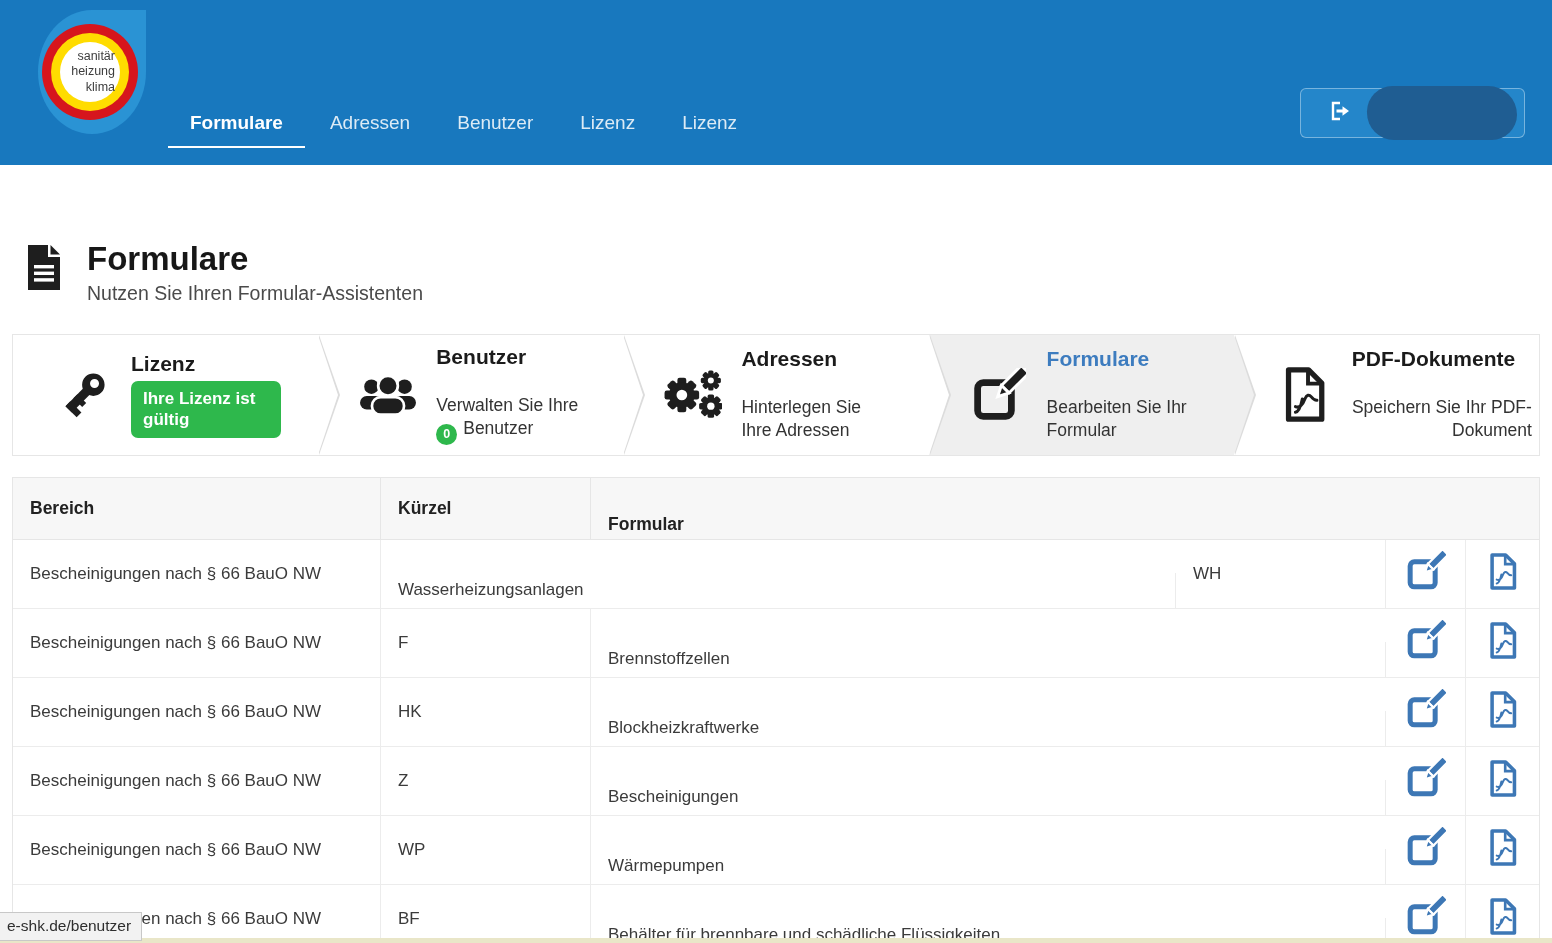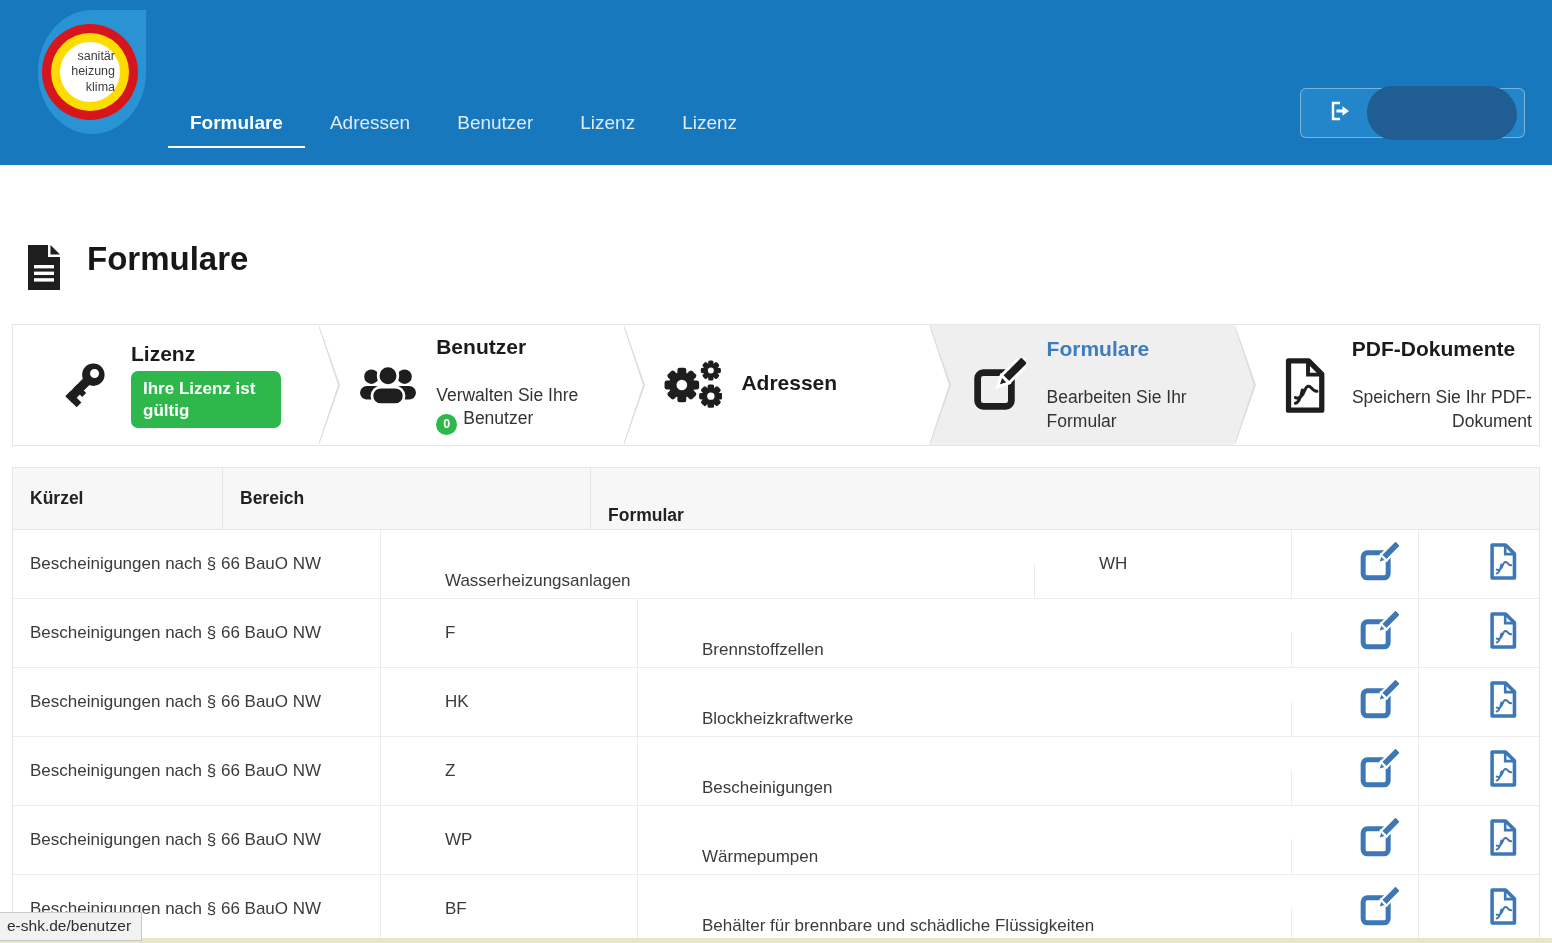--- a/index.html
+++ b/index.html
@@ -66,21 +66,21 @@
   .step-desc{font-size:17.5px;color:#333;line-height:1.32;max-width:170px;margin-top:25px;}
   .license-badge{display:inline-block;width:150px;background:var(--green);color:#fff;font-weight:bold;
     font-size:17px;line-height:1.28;padding:7px 12px;border-radius:7px;}
   .count-badge{display:inline-flex;width:21px;height:21px;border-radius:50%;background:var(--green);color:#fff;
     font-size:12.5px;font-weight:bold;align-items:center;justify-content:center;margin-right:6px;vertical-align:-4px;}
 
   
   .table{margin-top:21px;border:1px solid var(--line);border-bottom:none;}
   .t-head{display:flex;height:62px;background:#f7f7f7;border-bottom:1px solid var(--line);align-items:center;}
   .t-head .cell{font-size:17.5px;font-weight:bold;color:#222;}
-  .t-row{display:flex;height:69px;border-bottom:1px solid #ececec;align-items:stretch;gap:47px;}
+  .t-row{display:flex;height:69px;border-bottom:1px solid #ececec;align-items:stretch;}
   .cell{display:flex;align-items:center;padding-left:17px;}
   .c-bereich{width:368px;}
   .c-kuerzel{width:210px;}
   .c-formular{flex:1;margin-top:33px;}
   .c-action{width:80px;justify-content:center;padding-left:0;cursor:pointer;}
   .c-pdf{width:73px;}
   .t-head .c-bereich,.t-head .c-kuerzel{border-right:1px solid var(--line);height:100%;}
   .t-row .cell{border-right:1px solid #ececec;font-size:17px;color:var(--cell-text);}
   .t-row .cell:last-child{border-right:none;}
   .action-icon{color:var(--icon-blue);}
@@ -151,20 +151,21 @@
         <svg width="38" height="47" viewBox="0 0 38 47">
           <path d="M3 1 h20 v12 h12 v33 H3 Z" fill="#1e1e1e"></path>
           <path d="M25.5 1 l9.5 9.5 h-9.5 Z" fill="#1e1e1e"></path>
           <rect x="9" y="21" width="20" height="3.4" fill="#fff"></rect>
           <rect x="9" y="27.6" width="20" height="3.4" fill="#fff"></rect>
           <rect x="9" y="34.2" width="20" height="3.4" fill="#fff"></rect>
         </svg>
       </span>
       <div class="title-texts">
         <h1 class="page-title">Formulare</h1>
+        <div class="page-subtitle">Nutzen Sie Ihren Formular-Assistenten</div>
       </div>
     </div>
 
     <div class="wizard">
 
       <div class="step">
         <span class="step-icon">
           <svg width="54" height="54" viewBox="0 0 48 48">
             <g transform="rotate(45 24 24)" fill="#1e1e1e">
               <circle cx="24" cy="11" r="10"></circle>
@@ -231,20 +232,21 @@
                 <rect x="-2.9" y="-10.5" width="5.8" height="21" rx="1.5" transform="rotate(90)"></rect>
                 <rect x="-2.9" y="-10.5" width="5.8" height="21" rx="1.5" transform="rotate(135)"></rect>
                 <circle r="8"></circle>
                 <circle r="3.3" fill="#fff"></circle>
               </g>
             </g>
           </svg>
         </span>
         <div class="step-text">
           <div class="step-title">Adressen</div>
+          <div class="step-desc" style="max-width:150px;">Hinterlegen Sie Ihre Adressen</div>
         </div>
       </div>
 
       <div class="step active">
         <span class="step-icon">
           <svg width="54" height="54" viewBox="0 0 48 48" style="color:#1e1e1e;">
             <rect x="5" y="13" width="30" height="30" rx="5" fill="none" stroke="currentColor" stroke-width="6"></rect>
             <g transform="rotate(45 35 13)">
               <rect x="30.5" y="-4" width="9.5" height="25" fill="currentColor" stroke="#fff" stroke-width="2.6"></rect>
               <path d="M30.5 21 h9.5 l-4.75 9.5 Z" fill="currentColor" stroke="#fff" stroke-width="2.6"></path>
@@ -268,22 +270,22 @@
         <div class="step-text">
           <div class="step-title">PDF-Dokumente</div>
           <div class="step-desc" style="max-width:180px;text-align:right;">Speichern Sie Ihr PDF-Dokument</div>
         </div>
       </div>
 
     </div>
 
     <div class="table">
       <div class="t-head">
+        <div class="cell c-bereich">Bereich</div>
         <div class="cell c-kuerzel">Kürzel</div>
-        <div class="cell c-bereich">Bereich</div>
         <div class="cell c-formular">Formular</div>
       </div>
 
       <div class="t-body">
 
           <div class="t-row">
             <div class="cell c-bereich">Bescheinigungen nach § 66 BauO NW</div>
             <div class="cell c-formular">Wasserheizungsanlagen</div>
             <div class="cell c-kuerzel">WH</div>
             <div class="cell c-action">

